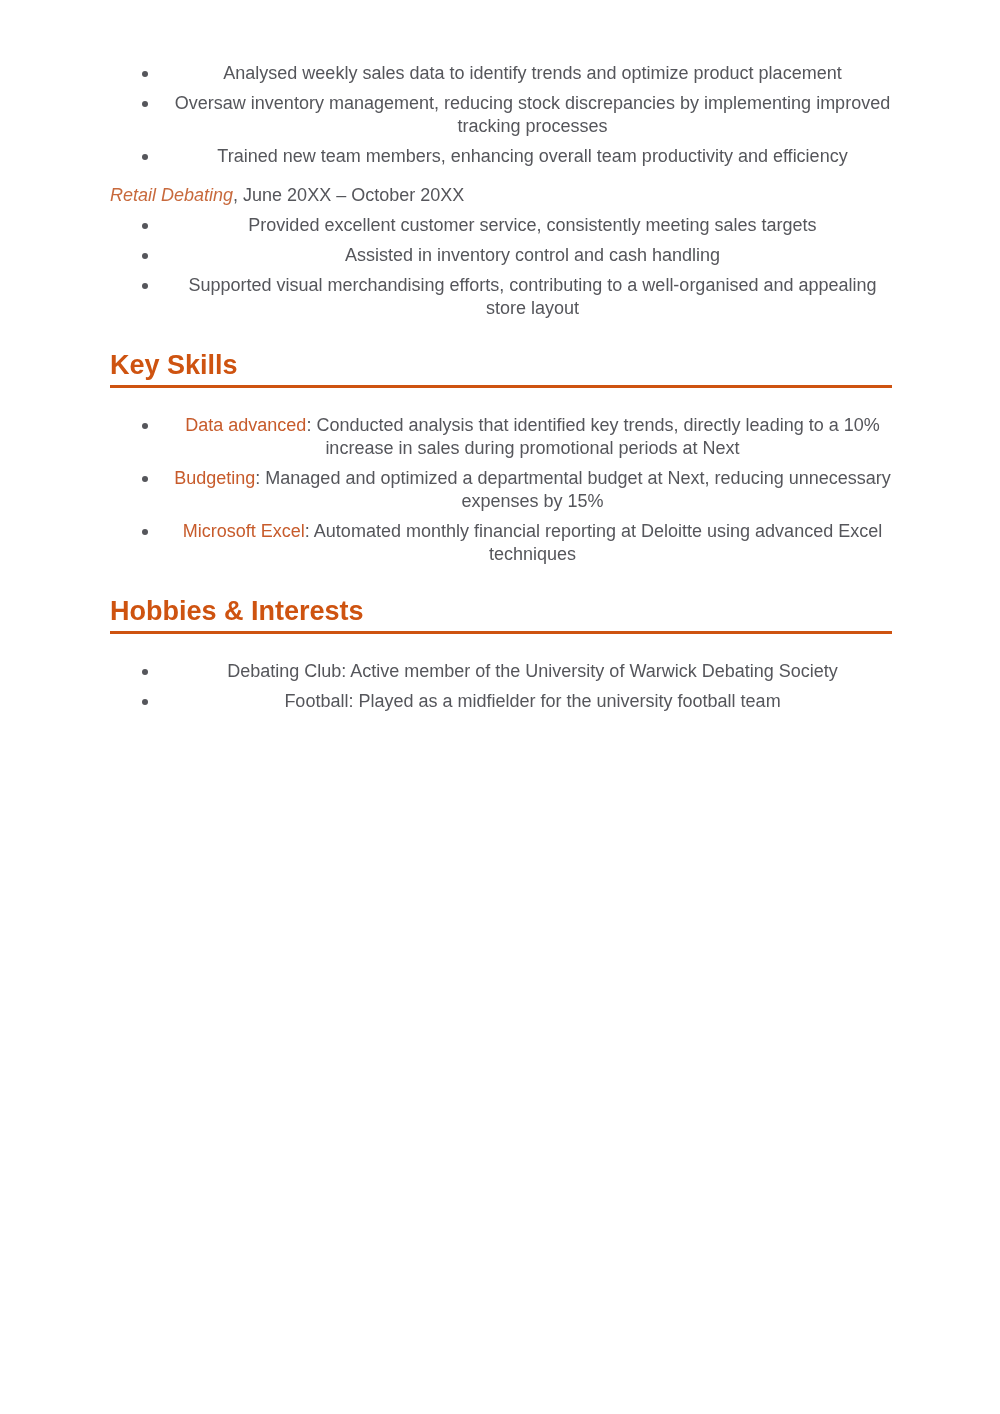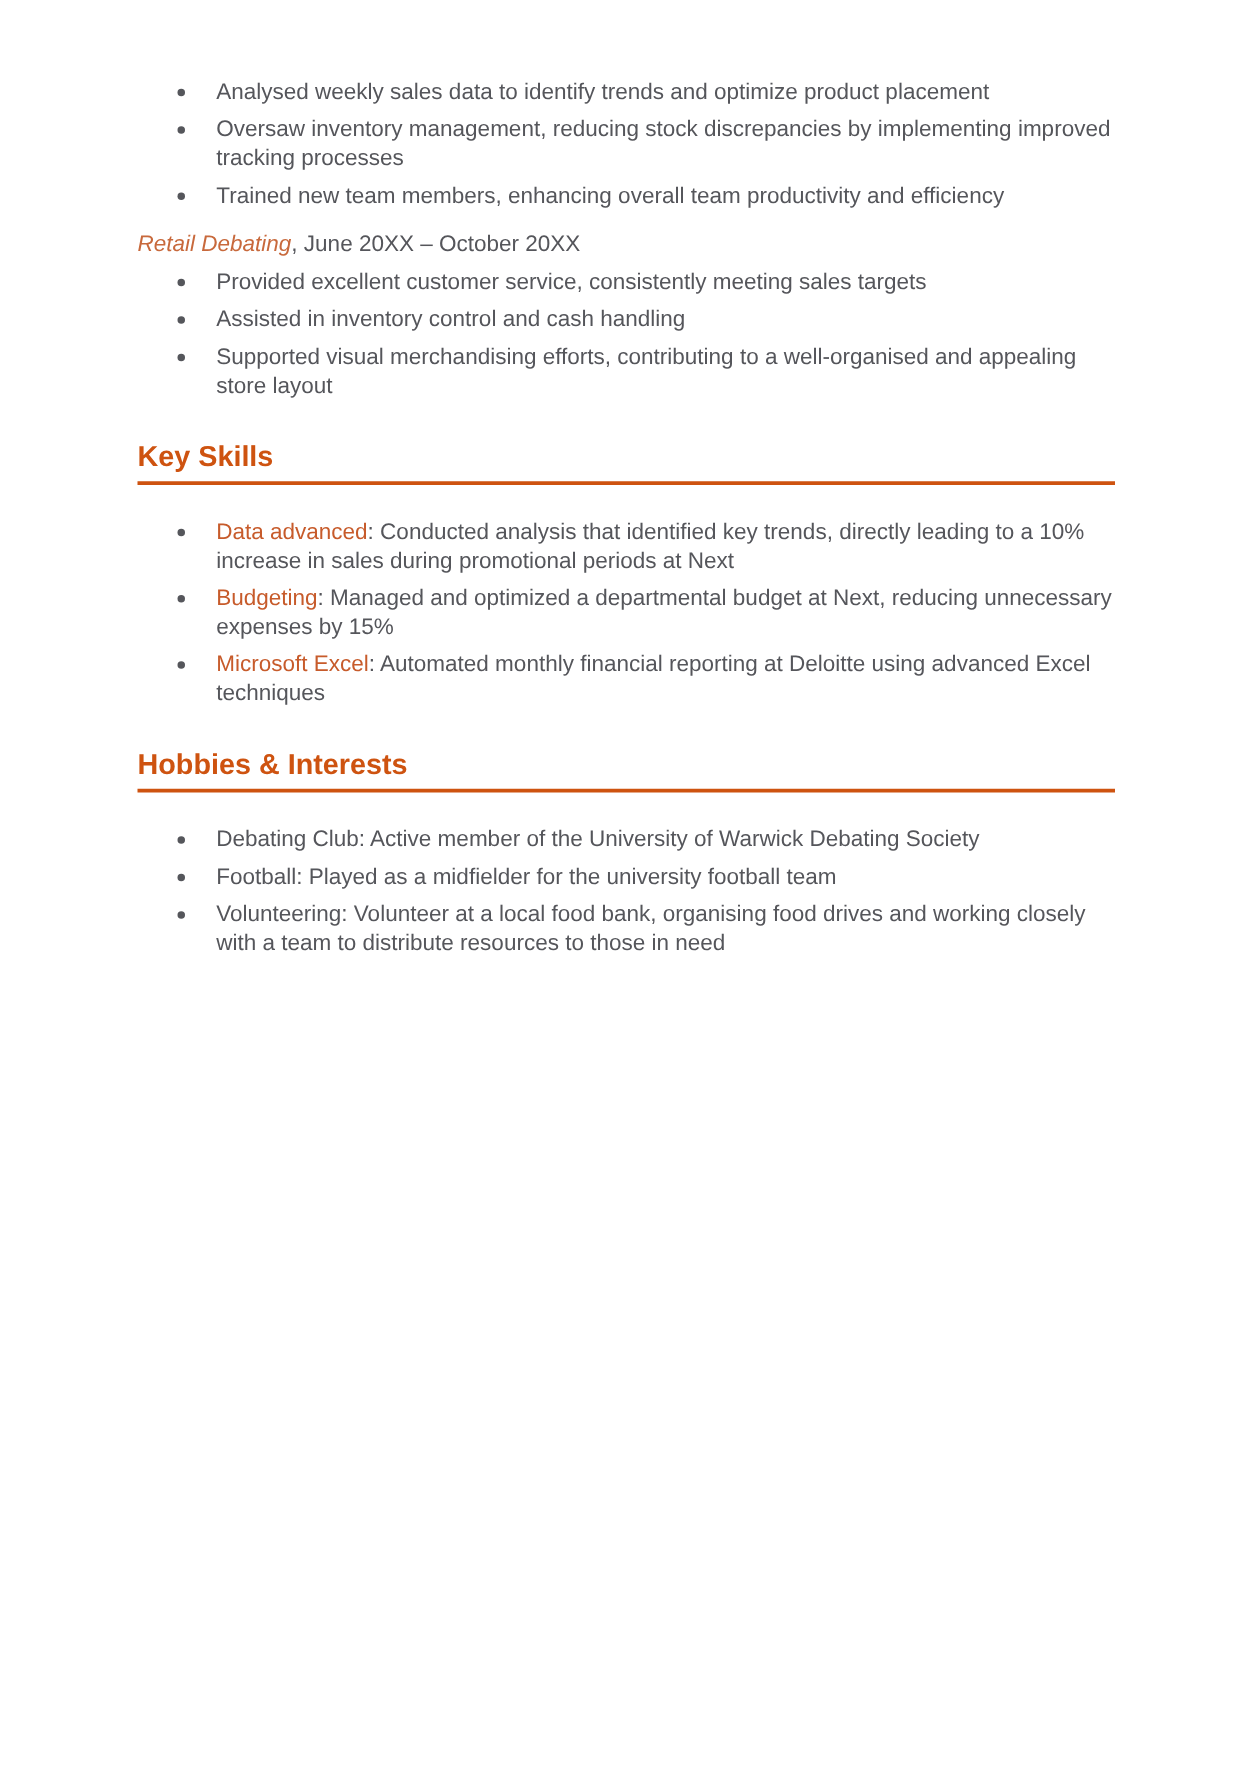--- a/index.html
+++ b/index.html
@@ -16,20 +16,21 @@
     font-family: "Liberation Sans", "DejaVu Sans", sans-serif;
     font-size: 18px;
     line-height: 23px;
     color: var(--color-text, #55565B);
     overflow: hidden;
   }
   ul.bullets {
     list-style: none;
     margin: 0;
     padding: 0 0 0 63px;
+    text-align: center;
   }
   ul.bullets li {
     position: relative;
     margin-bottom: 7px;
   }
   ul.bullets li::before {
     content: "";
     position: absolute;
     left: -31px;
     top: 9px;
@@ -40,21 +41,21 @@
   }
   .job-title-line {
     margin: 16px 0 7px 0;
   }
   .job-title {
     color: var(--color-job_title, #C8693C);
     font-style: italic;
   }
   h2.section-heading {
     color: var(--color-accent, #CE5310);
-    font-size: 23px;
+    font-size: 27px;
     line-height: 32px;
     font-weight: 700;
     margin: 29px 0 26px 0;
     padding-bottom: 4px;
     border-bottom: 3px solid var(--color-accent, #CE5310);
   }
   .skill-term {
     color: var(--color-term, #C75B2B);
   }
   .italic {
@@ -86,16 +87,15 @@
     <li><span class="skill-term">Data advanced</span><span>: Conducted analysis that identified key trends, directly leading to a 10% increase in sales during promotional periods at Next</span></li>
     <li><span class="skill-term">Budgeting</span><span>: Managed and optimized a departmental budget at Next, reducing unnecessary expenses by 15%</span></li>
     <li><span class="skill-term">Microsoft Excel</span><span>: Automated monthly financial reporting at Deloitte using advanced Excel techniques</span></li>
   </ul>
 
   <h2 class="section-heading">Hobbies &amp; Interests</h2>
 
   <ul class="bullets">
     <li>Debating Club: Active member of the University of Warwick Debating Society</li>
     <li>Football: Played as a midfielder for the university football team</li>
-    <li>Volunteering: Volunteer at a local food bank, organising food drives and working closely with a team to distribute resources to those in need</li>
   </ul>
 
 </div>
 
 </body></html>

